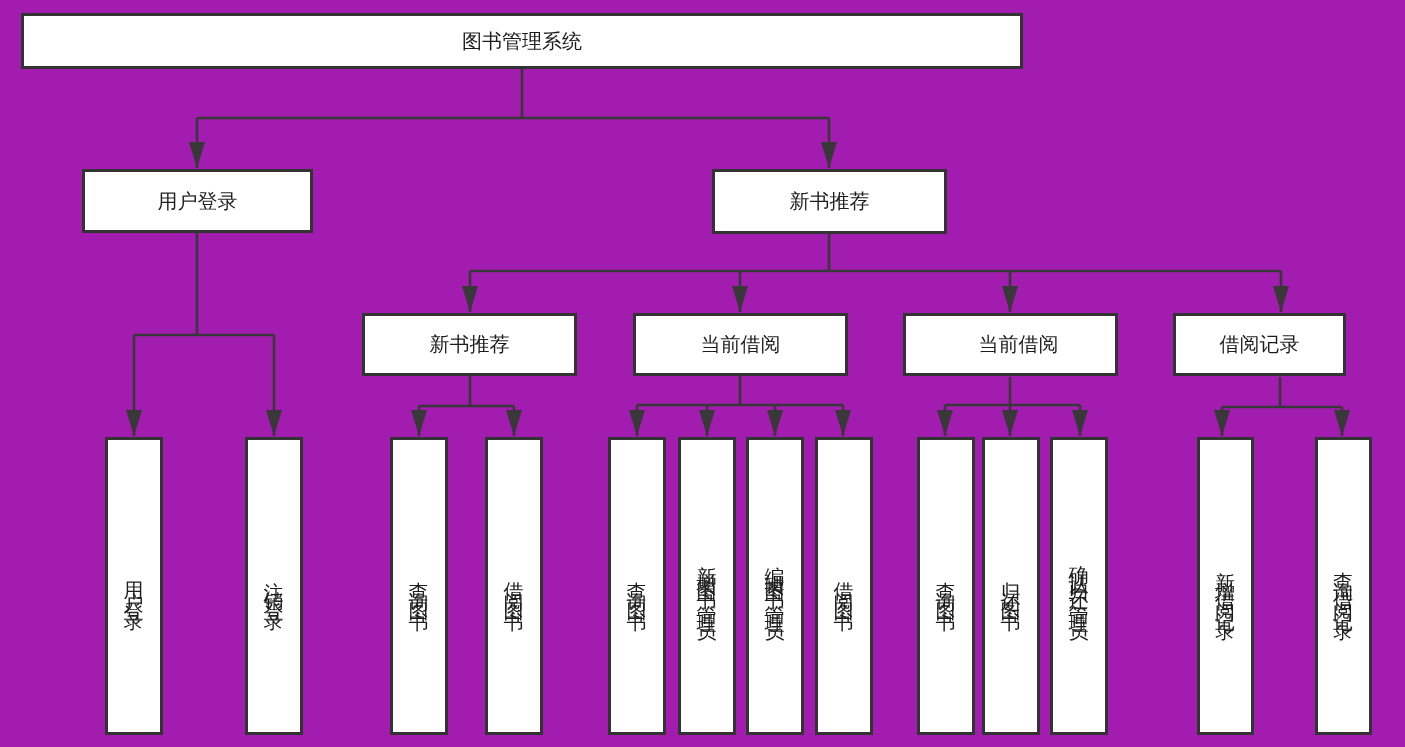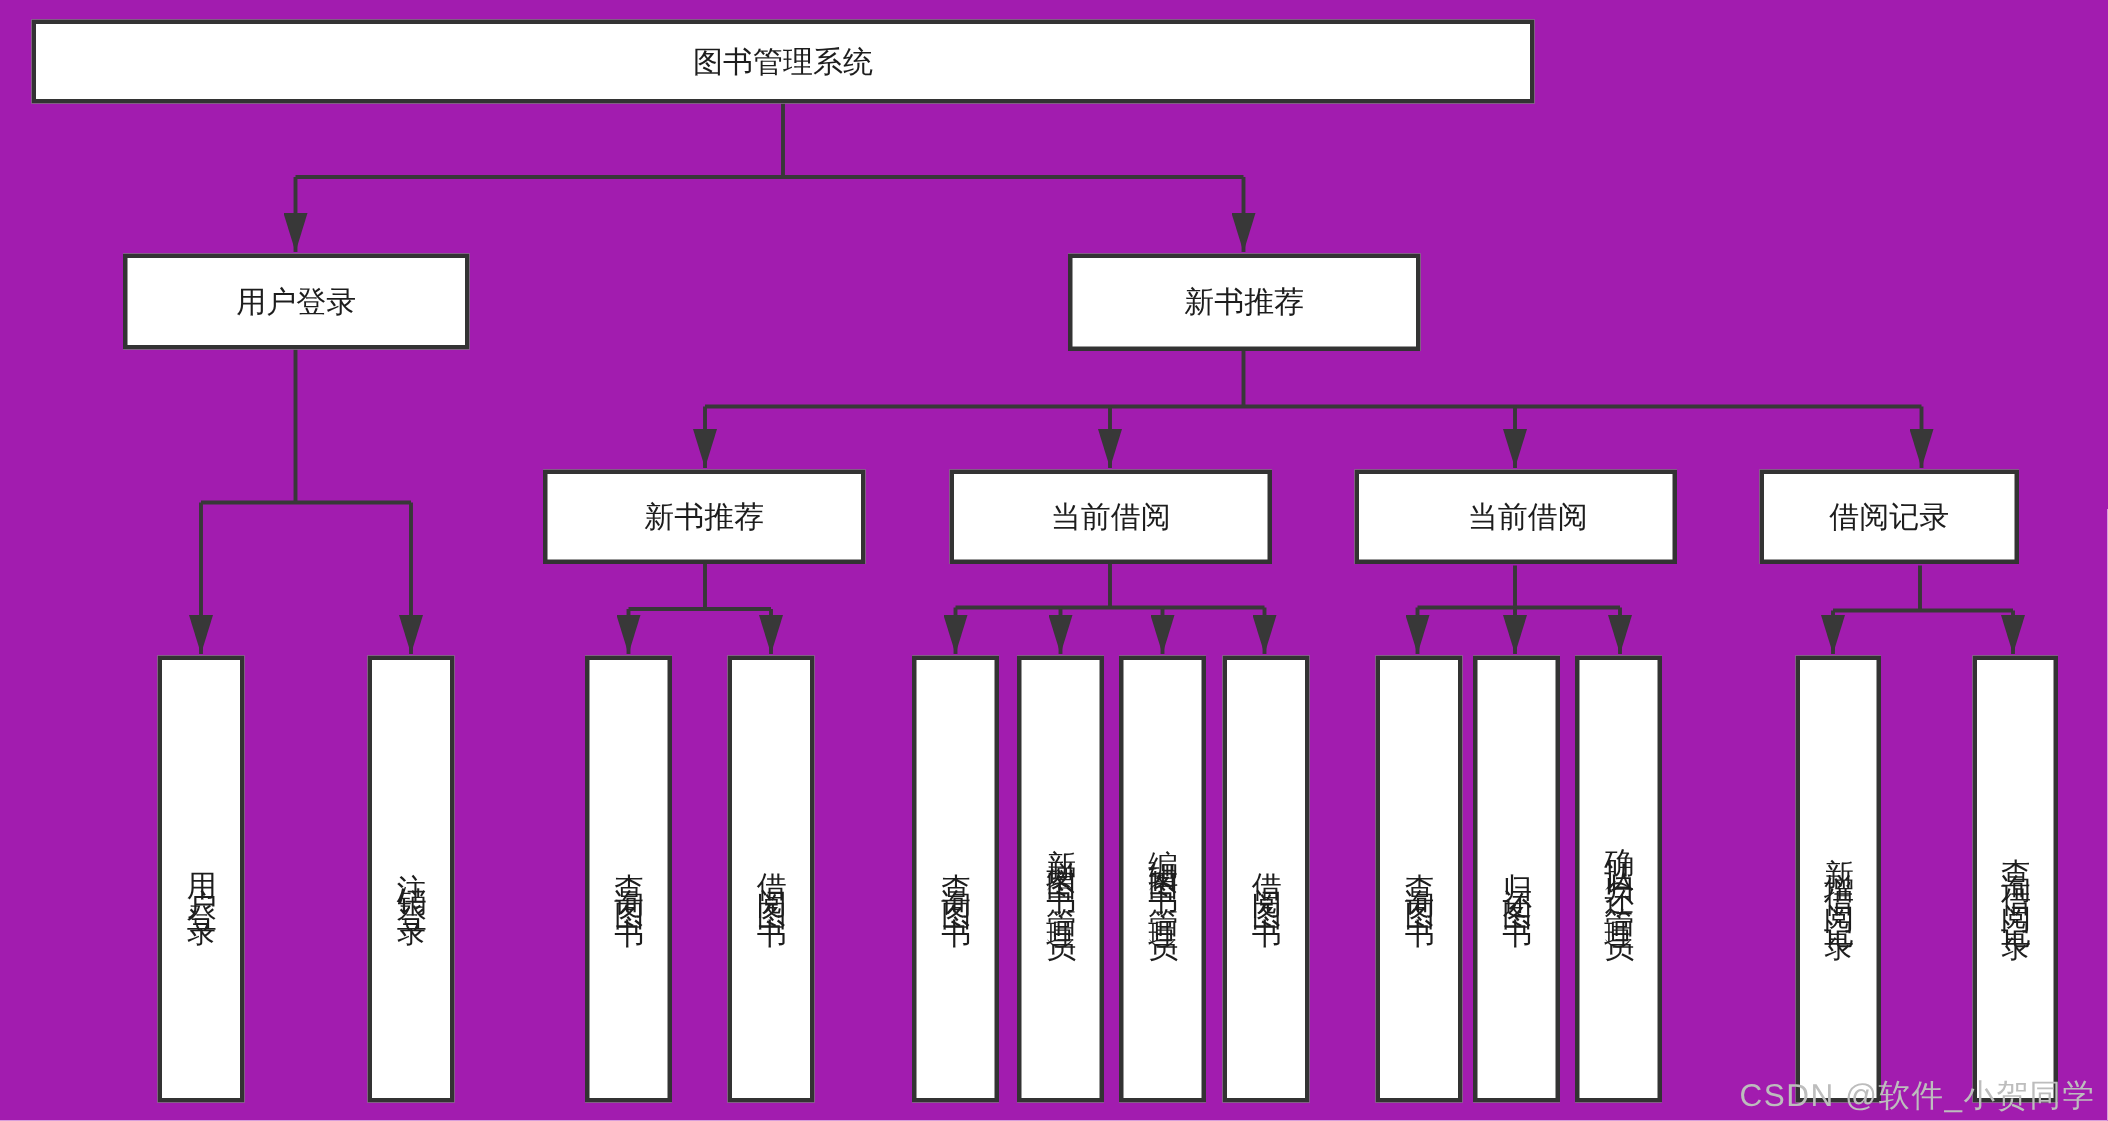--- a/index.html
+++ b/index.html
@@ -156,15 +156,14 @@
     <span class="vlabel long">确认归还（管理员）</span>
   </div>
 
   <div class="box leaf" style="left:1197px; width:57px;">
     <span class="vlabel">新增借阅记录</span>
   </div>
   <div class="box leaf" style="left:1315px; width:57px;">
     <span class="vlabel">查询借阅记录</span>
   </div>
 
-  <div class="watermark">CSDN @软件_小贺同学</div>
 
 </div>
 
 </body></html>

